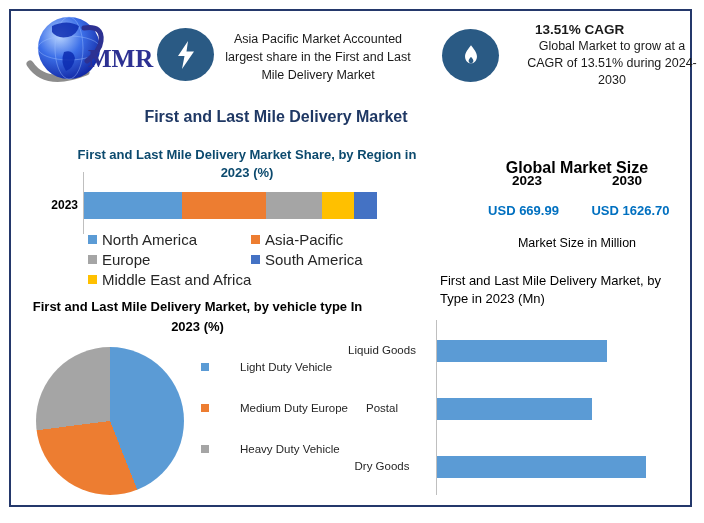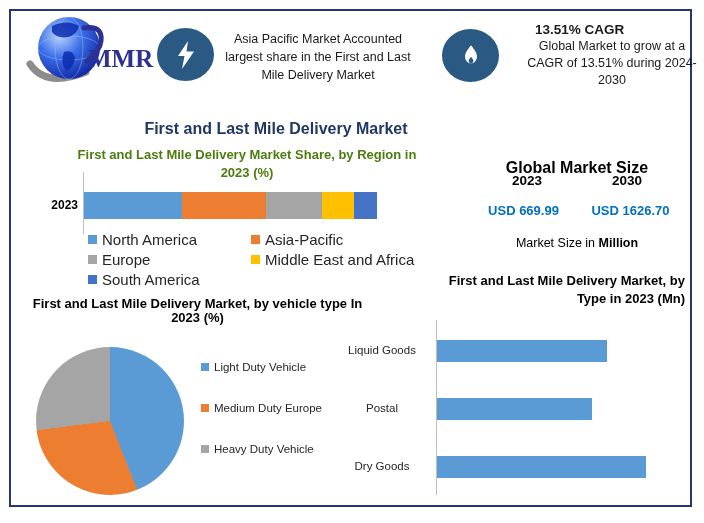--- a/index.html
+++ b/index.html
@@ -19,53 +19,53 @@
     display:flex;align-items:center;justify-content:center;
   }
   .badge svg{width:26px;height:30px;}
   .fact-lines{font-size:12.5px;line-height:18px;text-align:center;color:#1a1a1a;}
   .fact2{left:524px;top:21px;width:176px;}
   .fact2 .heading{font-weight:bold;font-size:13.5px;text-align:left;padding-left:11px;line-height:17px;}
   .fact2 .fact-lines{font-size:12.5px;line-height:17px;}
   
   .page-title{
     left:56px;top:108px;width:440px;text-align:center;
-    font-weight:bold;font-size:16px;color:#1F3864;margin-top:12px;
+    font-weight:bold;font-size:16px;color:#1F3864;
   }
   
-  .region-title{left:67px;top:146px;width:360px;text-align:center;font-weight:bold;font-size:13px;line-height:18px;color:#4d7c0f;}
+  .region-title{left:67px;top:146px;width:360px;text-align:center;font-weight:bold;font-size:13px;line-height:18px;color:#0c4a6e;}
   .region-axis{left:83px;top:172px;width:1px;height:62px;background:#BFBFBF;}
   .region-cat{left:34px;top:198px;width:44px;text-align:right;font-weight:bold;font-size:12px;color:#000;}
   .region-bar{left:84px;top:192px;width:293px;height:27px;display:flex;}
   .region-bar .seg{height:100%;}
   .region-legend{
     left:88px;top:231px;width:302px;
     display:grid;grid-template-columns:163px auto;grid-auto-flow:row;row-gap:3px;
   }
   .legend-item{display:flex;align-items:center;font-size:15px;color:#262626;white-space:nowrap;}
   .legend-item .sq{width:9px;height:9px;margin-right:5px;flex:0 0 auto;}
   
   .ms-title{left:477px;top:159px;width:200px;text-align:center;font-weight:bold;font-size:16px;color:#000;}
   .ms-years{left:477px;top:173px;width:200px;display:flex;}
   .ms-years div{flex:1;text-align:center;font-weight:bold;font-size:13.5px;color:#000;}
   .ms-values{left:470px;top:203px;width:214px;display:flex;}
   .ms-values div{flex:1;text-align:center;font-weight:bold;font-size:13px;color:#0070C0;}
   .ms-note{left:477px;top:236px;width:200px;text-align:center;font-size:12.5px;color:#000;}
-  .ms-note b{font-weight:bold;}
+  .ms-note b{font-weight:normal;}
   
-  .type-title{left:440px;top:272px;width:245px;text-align:right;font-weight:bold;font-size:13px;line-height:18px;color:#000;}
+  .type-title{left:440px;top:272px;width:245px;text-align:left;font-weight:normal;font-size:13px;line-height:18px;color:#000;}
   .type-axis{left:436px;top:320px;width:1px;height:175px;background:#BFBFBF;}
   .type-label{width:92px;text-align:center;font-size:11.5px;color:#262626;left:336px;}
   .type-bar{left:437px;height:22px;background:#5B9BD5;}
   
-  .pie-title{left:25px;top:297px;width:345px;text-align:center;font-weight:bold;font-size:13px;line-height:14px;color:#000;}
+  .pie-title{left:25px;top:297px;width:345px;text-align:center;font-weight:bold;font-size:13px;line-height:20px;color:#000;}
   .pie{left:36px;top:347px;width:148px;height:148px;border-radius:50%;}
   .pie-legend{left:201px;top:361px;display:flex;flex-direction:column;gap:29px;}
   .pie-legend .legend-item .sq{width:8px;height:8px;}
-  .pie-legend .legend-item{font-size:11.5px;}
+  .pie-legend .legend-item{font-size:11.5px;gap:26px;}
 </style>
 </head>
 <body>
 
 <div class="frame"></div>
 
 <svg class="abs logo" viewBox="0 0 134 72">
   <defs>
     <radialGradient id="globeGrad" cx="35%" cy="30%" r="80%">
       <stop offset="0%" stop-color="#bcd7ff"></stop>
@@ -128,26 +128,26 @@
     </div>
     <div class="legend-item">
       <span class="sq" style="background: rgb(237, 125, 49);"></span>
       <span>Asia-Pacific</span>
     </div>
     <div class="legend-item">
       <span class="sq" style="background: rgb(165, 165, 165);"></span>
       <span>Europe</span>
     </div>
     <div class="legend-item">
+      <span class="sq" style="background: rgb(68, 114, 196);"></span>
+      <span>South America</span>
+    </div>
+    <div class="legend-item">
       <span class="sq" style="background: rgb(255, 192, 0);"></span>
       <span>Middle East and Africa</span>
-    </div>
-    <div class="legend-item">
-      <span class="sq" style="background: rgb(68, 114, 196);"></span>
-      <span>South America</span>
     </div>
   </div>
 
 <div class="abs ms-title">Global Market Size</div>
 <div class="abs ms-years">
   <div>2023</div>
   <div>2030</div>
 </div>
 <div class="abs ms-values">
   <div>USD 669.99</div>

